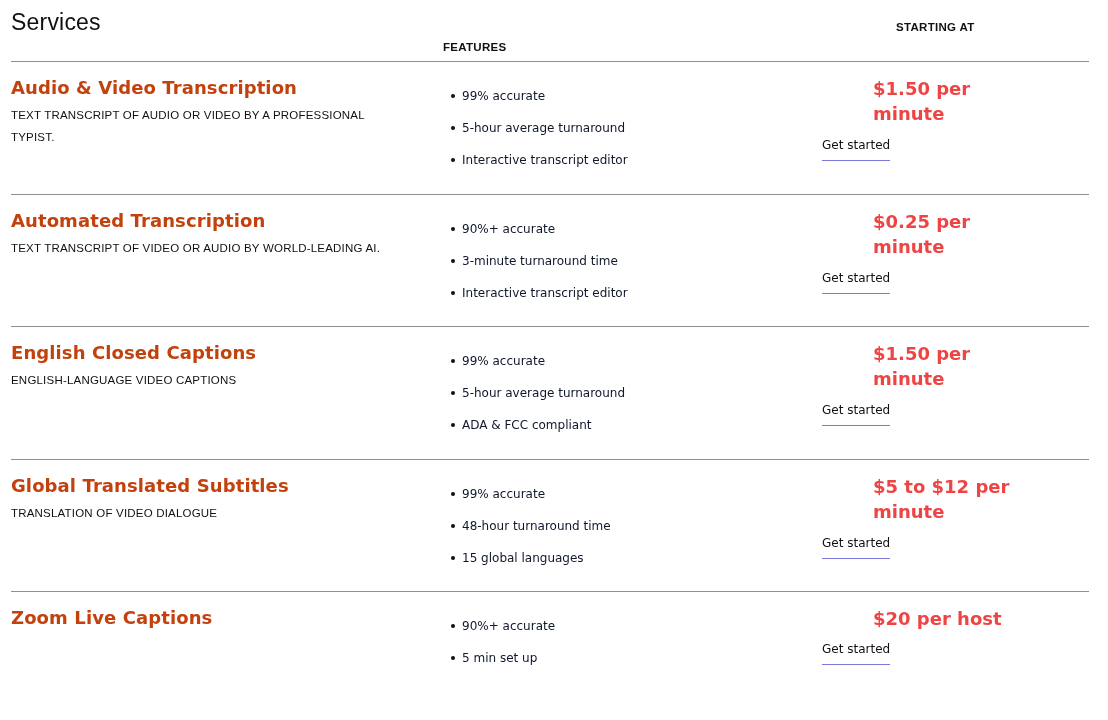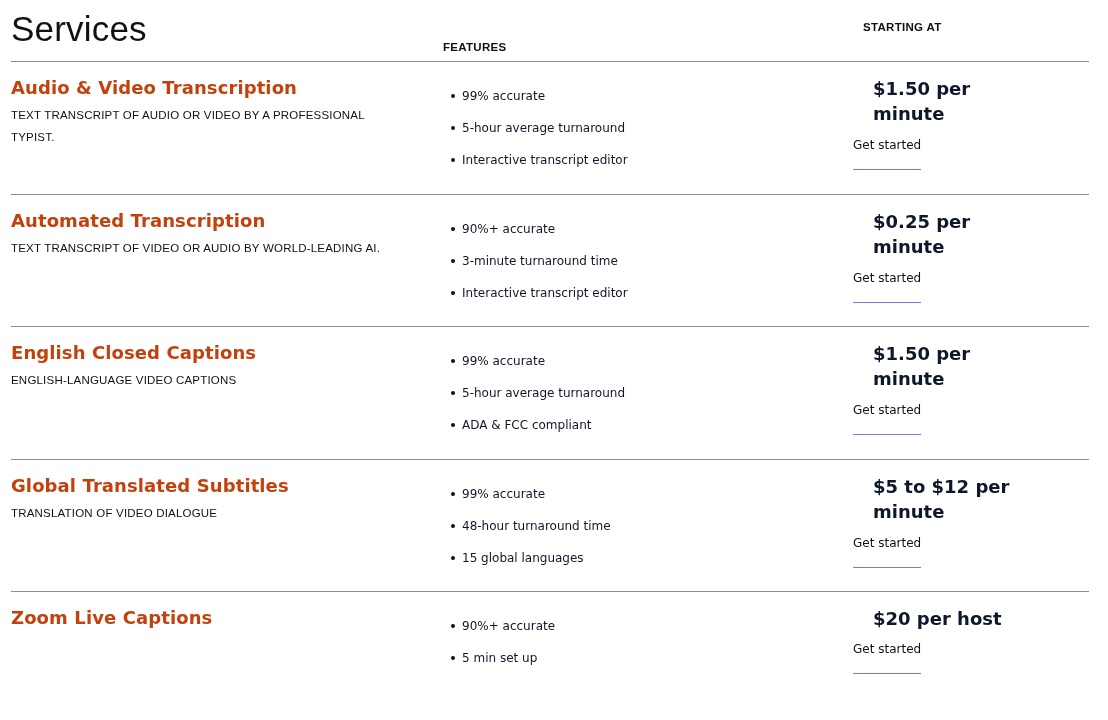--- a/index.html
+++ b/index.html
@@ -1,31 +1,31 @@
 <!DOCTYPE html>
 <html><head>
 <meta charset="utf-8">
 <style>
   html, body { margin: 0; padding: 0; background: #ffffff; }
   body { width: 1108px; height: 720px; overflow: hidden; position: relative; color: #111; }
   .wrap { position: absolute; left: 11px; top: 0; width: 1078px; }
   .header { position: relative; height: 61px; border-bottom: 1.5px solid #8f8f8f; }
-  .title { position: absolute; left: 0; top: 9px; font-family: "Liberation Sans", sans-serif; font-size: 35px; font-weight: 400; letter-spacing: 0.2px; color: #111; }
+  .title { position: absolute; left: 0; top: 9px; font-family: "Liberation Sans", sans-serif; font-size: 23px; font-weight: 400; letter-spacing: 0.2px; color: #111; }
   .col-label { position: absolute; top: 21px; font-family: "Liberation Sans", sans-serif; font-size: 11.5px; font-weight: 700; letter-spacing: 0.3px; color: #111; }
   .col-features { left: 432px; margin-top: 20px; }
-  .col-price { left: 852px; }
+  .col-price { left: 885px; }
   .row { position: relative; height: 131.5px; border-bottom: 1.5px solid #8f8f8f; }
   .row.last { border-bottom: none; }
   .svc-name { position: absolute; left: 0; top: 15px; font-family: "DejaVu Sans", sans-serif; font-size: 18px; font-weight: 700; color: #c2410c; letter-spacing: 0.1px; white-space: nowrap; }
   .svc-desc { position: absolute; left: 0; top: 42px; width: 370px; font-family: "Liberation Sans", sans-serif; font-size: 11.5px; line-height: 22px; color: #111; text-transform: uppercase; letter-spacing: 0.2px; }
   .features { position: absolute; left: 440px; top: 23px; margin: 0; padding: 0; list-style: none; }
   .feature { position: relative; padding-left: 11px; height: 32px; line-height: 22px; font-family: "DejaVu Sans", sans-serif; font-size: 12px; color: #0f172a; white-space: nowrap; }
   .feature::before { content: ""; position: absolute; left: 0; top: 9px; width: 4px; height: 4px; border-radius: 50%; background: #111; }
-  .price { position: absolute; left: 862px; top: 14px; width: 150px; font-family: "DejaVu Sans", sans-serif; font-size: 18px; font-weight: 700; line-height: 25px; color: #0f172a; }
-  .cta { position: absolute; left: 842px; font-family: "DejaVu Sans", sans-serif; font-size: 12px; color: #111; text-decoration: none; padding-bottom: 17px; border-bottom: 1.5px solid #7c78dc; cursor: pointer; }
+  .price { position: absolute; left: 862px; top: 14px; width: 150px; font-family: "DejaVu Sans", sans-serif; font-size: 18px; font-weight: 700; line-height: 25px; color: #ef4444; }
+  .cta { position: absolute; left: 811px; font-family: "DejaVu Sans", sans-serif; font-size: 12px; color: #111; text-decoration: none; padding-bottom: 8px; border-bottom: 1.5px solid #7c78dc; cursor: pointer; }
   .cta.two { top: 76px; }
   .cta.one { top: 50px; }
 </style>
 </head>
 <body>
 
 <div class="wrap">
   <div class="header">
     <div class="title">Services</div>
     <div class="col-label col-features">FEATURES</div>

